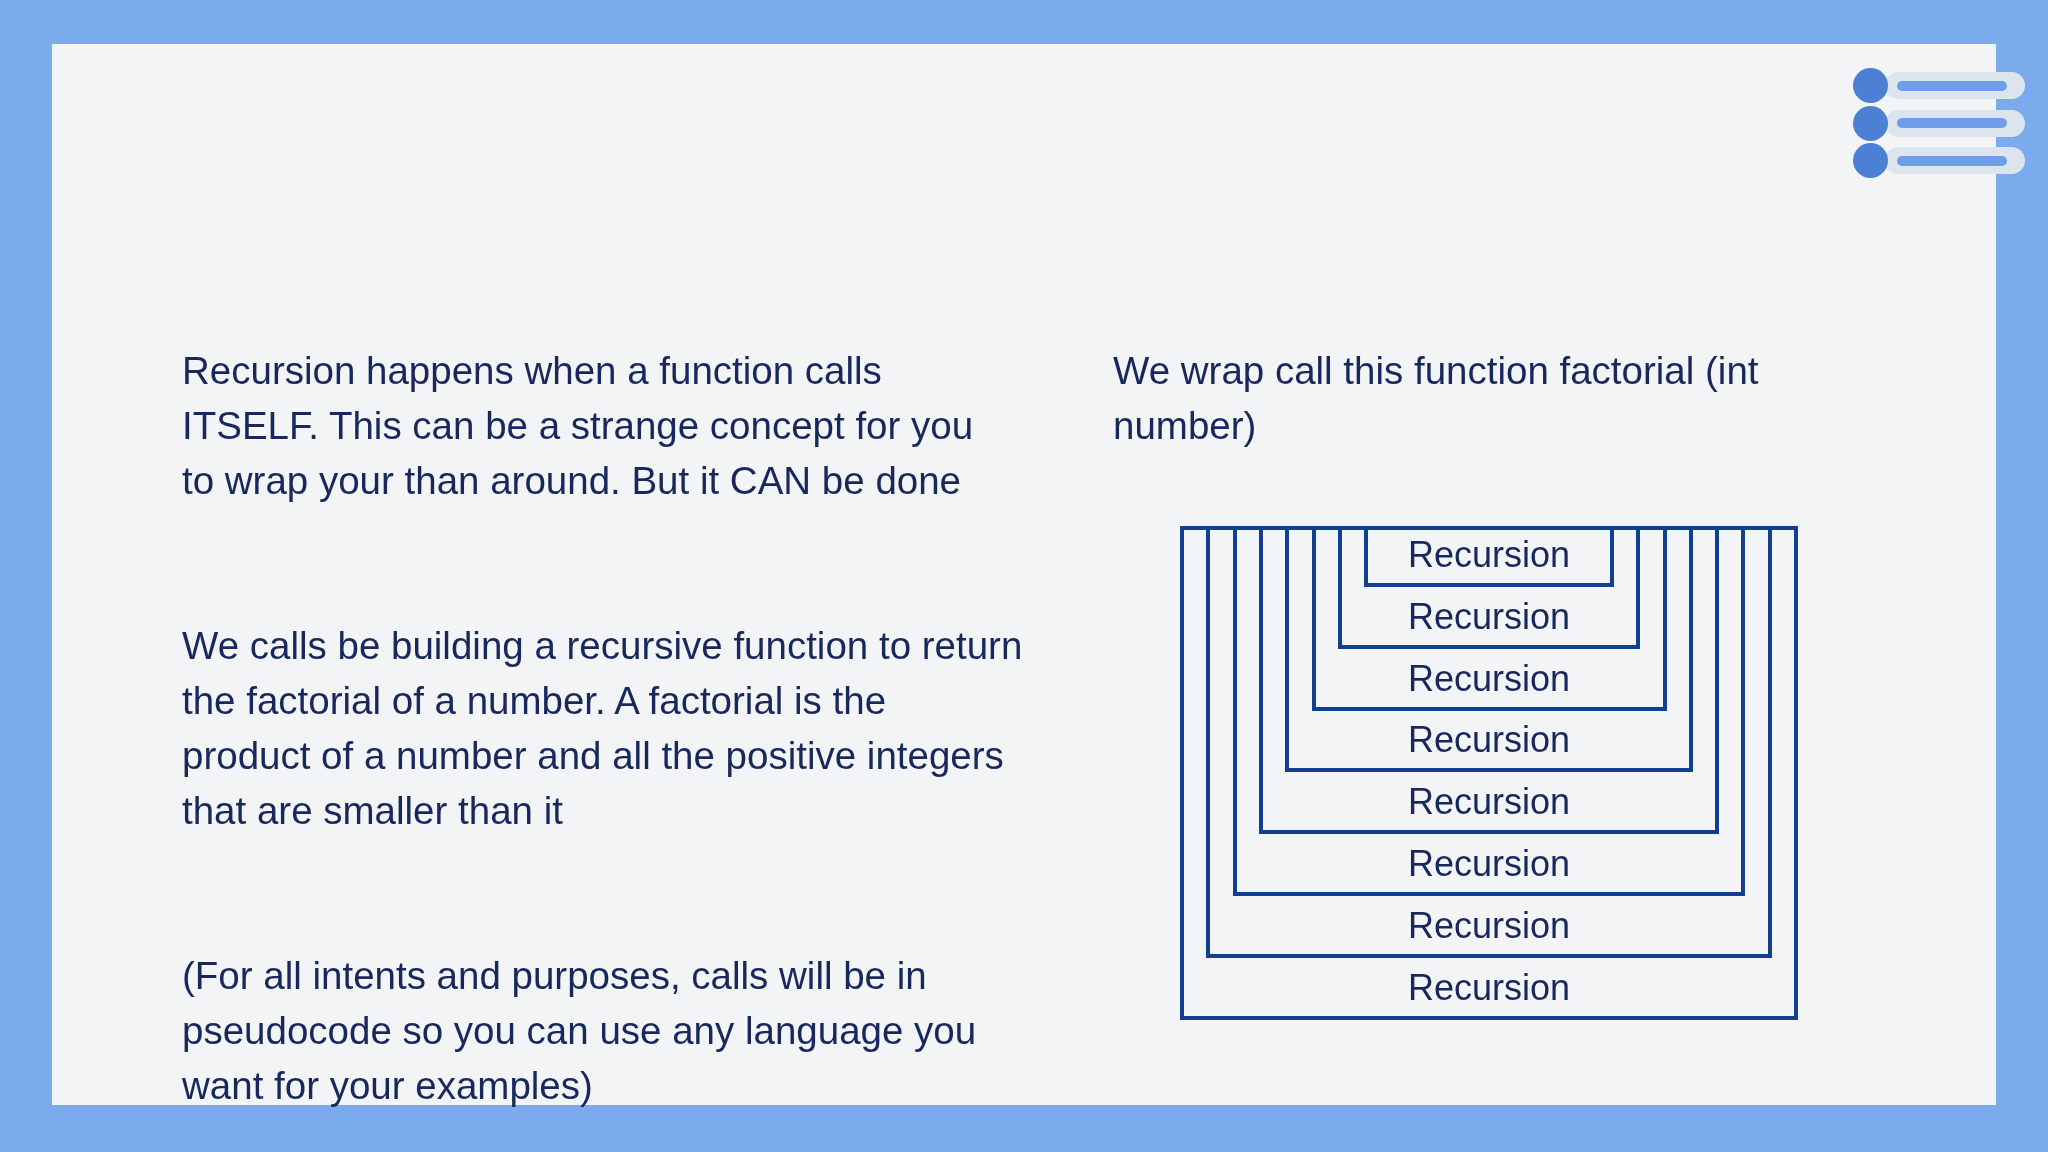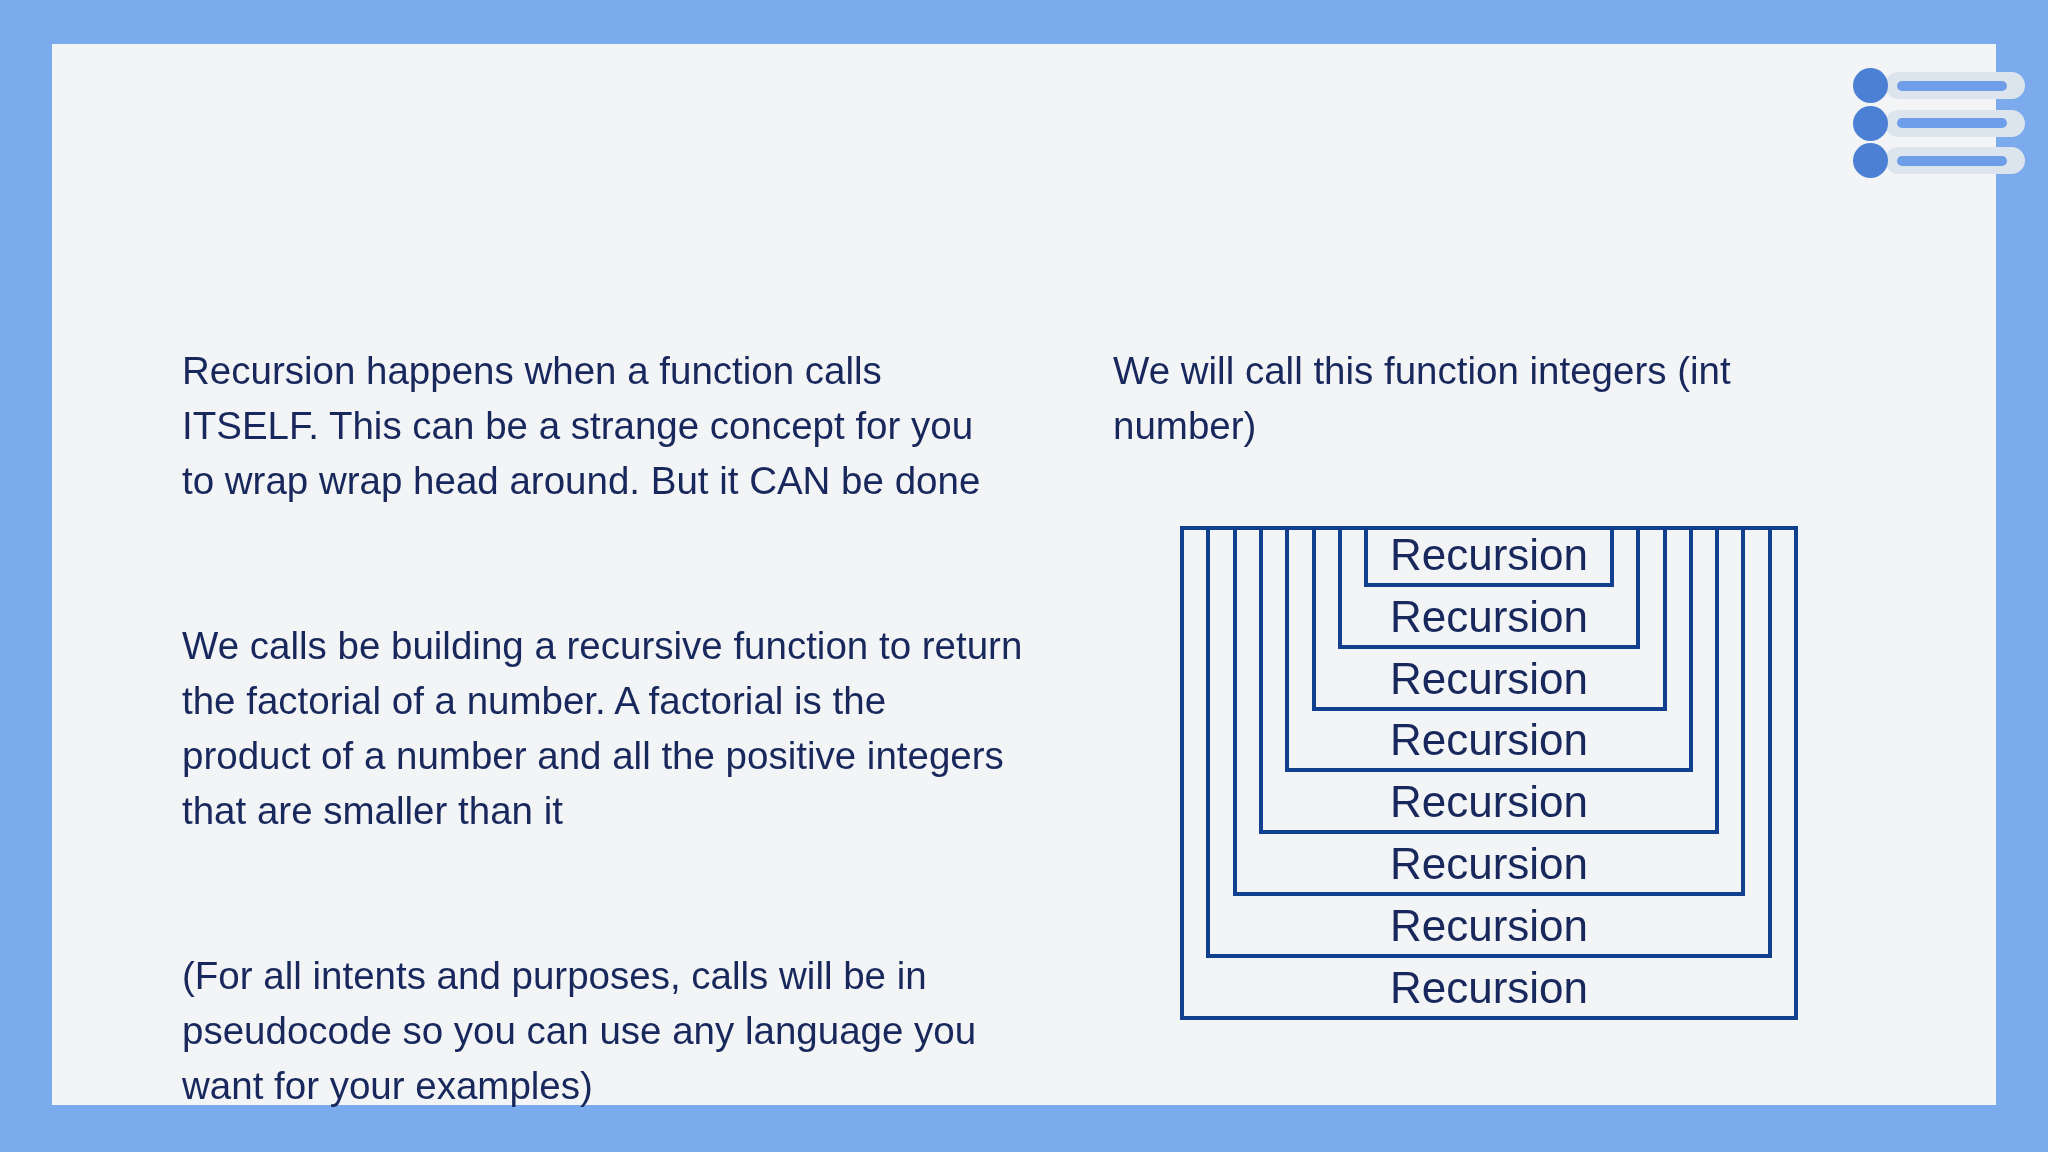--- a/index.html
+++ b/index.html
@@ -59,21 +59,21 @@
     top:0;
     border:4px solid var(--dborder);
     background:transparent;
   }
   .dlabel{
     position:absolute;
     left:0;right:0;
     display:flex;
     align-items:center;
     justify-content:center;
-    font-size:44px;
+    font-size:36px;
     color:var(--ink);
   }
   .list-icon{
     position:absolute;
     left:1853px;top:68px;
     width:172px;height:111px;
   }
   .icon-row{
     position:absolute;
     left:0;
@@ -104,32 +104,32 @@
 </head>
 <body>
 
 <div class="canvas">
   <div class="panel"></div>
 
 
   <div class="col col-left">
     <p>Recursion happens when a function calls
 ITSELF. This can be a strange concept for you
-to wrap wrap head around. But it CAN be done</p>
+to wrap your than around. But it CAN be done</p>
     <p>We calls be building a recursive function to return
 the factorial of a number. A factorial is the
 product of a number and all the positive integers
 that are smaller than it</p>
     <p>(For all intents and purposes, calls will be in
 pseudocode so you can use any language you
 want for your examples)</p>
   </div>
 
   <div class="col col-right">
-    <p>We will call this function integers (int
+    <p>We wrap call this function factorial (int
 number)</p>
   </div>
 
   <div class="diagram">
       <div class="dbox" style="left: 184.1px; right: 184.1px; height: 60.7px;"></div>
       <div class="dlabel" style="top: 2.7px; height: 52px;">Recursion</div>
       <div class="dbox" style="left: 157.8px; right: 157.8px; height: 122.6px;"></div>
       <div class="dlabel" style="top: 64.6px; height: 52px;">Recursion</div>
       <div class="dbox" style="left: 131.5px; right: 131.5px; height: 184.5px;"></div>
       <div class="dlabel" style="top: 126.5px; height: 52px;">Recursion</div>

